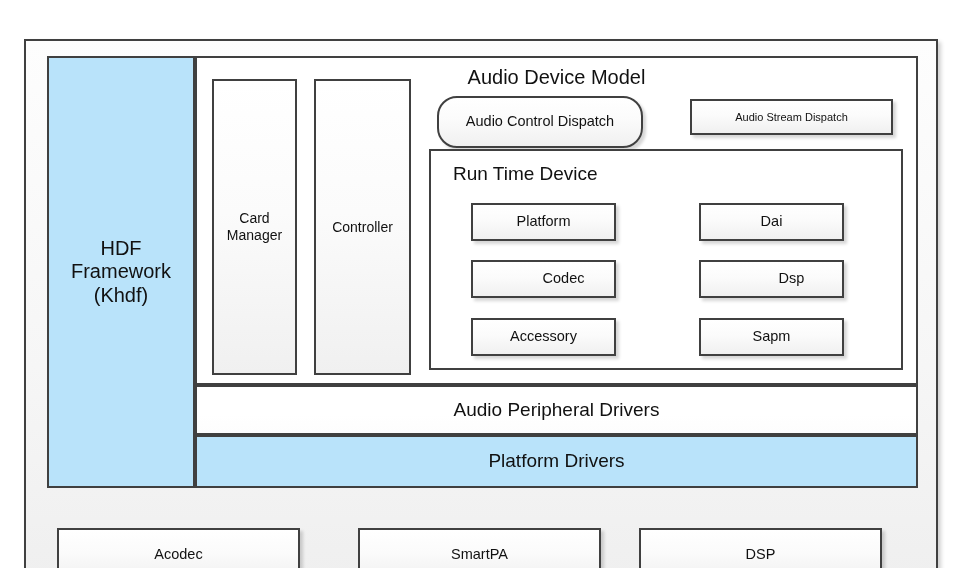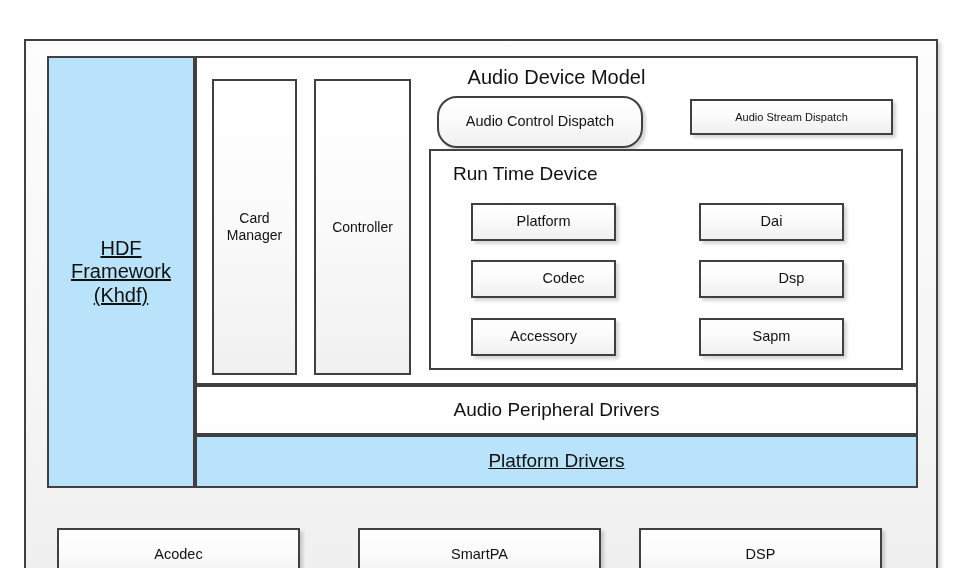--- a/index.html
+++ b/index.html
@@ -40,21 +40,20 @@
   }
 
   .grad-light {
     background: linear-gradient(180deg, #ffffff 0%, #fbfbfb 45%, #f0f0f0 100%);
   }
   .grad-white {
     background: linear-gradient(180deg, #ffffff 0%, #ffffff 60%, #fdfdfd 100%);
   }
   .blue {
     background: #b9e3fa;
-    text-decoration: underline;
   }
   .plain-white {
     background: #ffffff;
   }
 
   
   .titled {
     align-items: flex-start;
     justify-content: center;
   }

